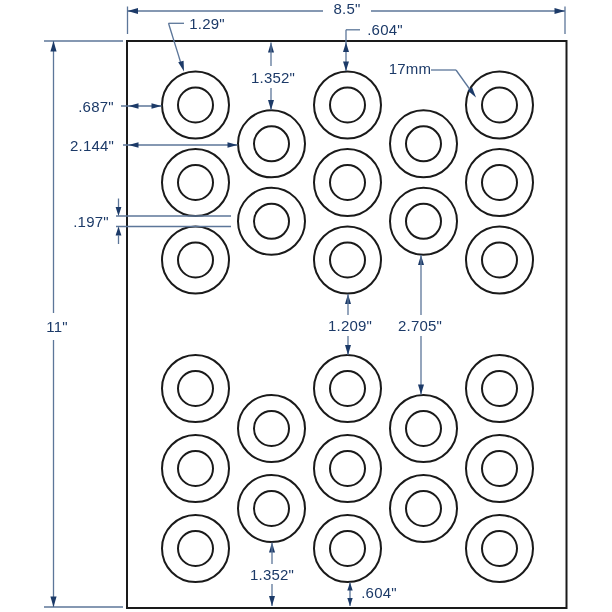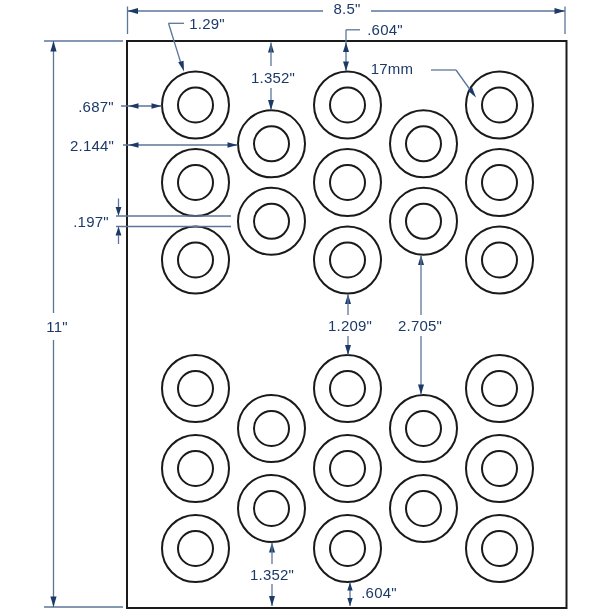--- a/index.html
+++ b/index.html
@@ -171,21 +171,21 @@
       <polygon points="350,582.5 347.3,590.5 352.7,590.5"></polygon>
       <polygon points="350,606 347.3,598 352.7,598"></polygon>
     </g>
   </svg>
 
   <div class="dim-label" style="left:347px;top:8px">8.5"</div>
   <div class="dim-label" style="left:57px;top:326px">11"</div>
   <div class="dim-label" style="left:207px;top:23px">1.29"</div>
   <div class="dim-label" style="left:273px;top:77px">1.352"</div>
   <div class="dim-label" style="left:385px;top:29px">.604"</div>
-  <div class="dim-label" style="left:392px;top:68px">17mm</div>
+  <div class="dim-label" style="left:410px;top:68px">17mm</div>
   <div class="dim-label" style="left:96px;top:106px">.687"</div>
   <div class="dim-label" style="left:92px;top:145px">2.144"</div>
   <div class="dim-label" style="left:91px;top:221px">.197"</div>
   <div class="dim-label" style="left:350px;top:325px">1.209"</div>
   <div class="dim-label" style="left:420px;top:325px">2.705"</div>
   <div class="dim-label" style="left:272px;top:574px">1.352"</div>
   <div class="dim-label" style="left:379px;top:592px">.604"</div>
 
 </div>
 

